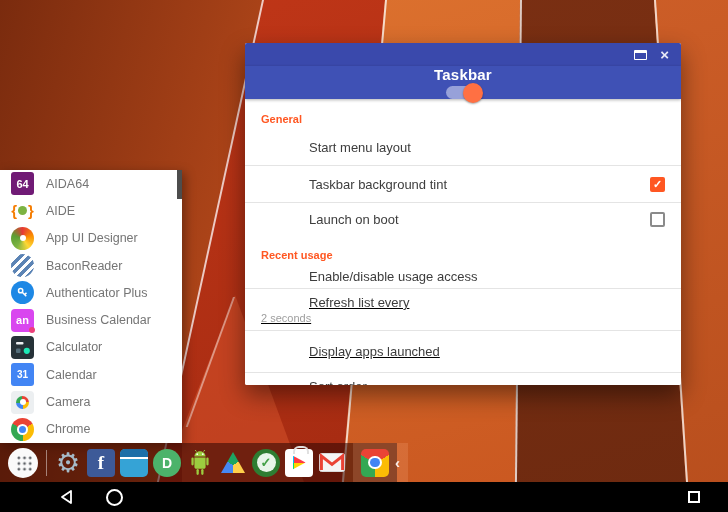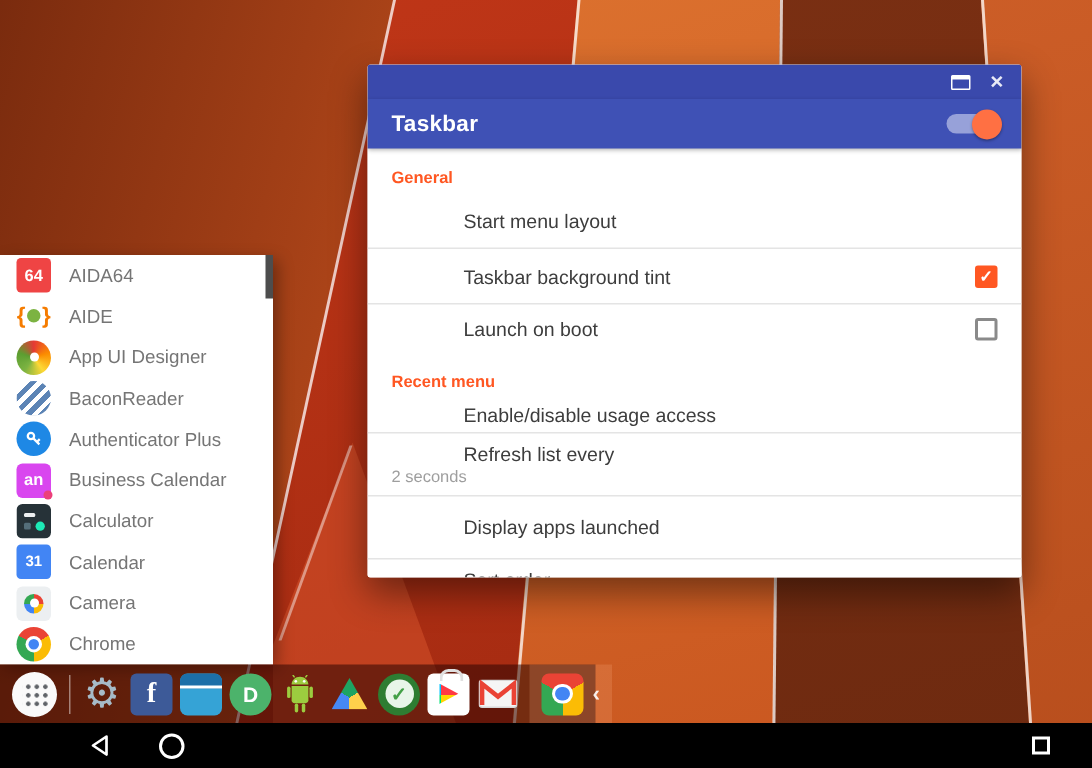--- a/index.html
+++ b/index.html
@@ -40,48 +40,48 @@
 
   
   .window{position:absolute;left:245px;top:43px;width:436px;height:342px;border-radius:2px;
           overflow:hidden;box-shadow:0 10px 24px rgba(0,0,0,.45);background:#fff;}
   .win-chrome{height:23px;background:#3A49AC;display:flex;align-items:center;
               justify-content:flex-end;gap:13px;padding-right:12px;}
   .restore-btn{width:13px;height:10px;border:1.5px solid #fff;border-top-width:3.5px;
                border-radius:1px;box-sizing:border-box;cursor:default;}
   .close-btn{color:#E8EAF6;font-size:15px;font-weight:bold;line-height:1;cursor:default;}
   .appbar{height:33px;background:#3F51B5;display:flex;align-items:center;
-          justify-content:space-between;padding:0 16px;box-shadow:0 1px 3px rgba(0,0,0,.3);position:relative;z-index:2;}
+          justify-content:space-between;padding:0 16px;box-shadow:0 1px 3px rgba(0,0,0,.3);position:relative;z-index:2;flex-direction:column;}
   .appbar-title{color:#fff;font-size:15px;font-weight:bold;letter-spacing:.2px;}
   .switch{width:34px;height:13px;border-radius:7px;background:#97A1D9;position:relative;}
   .switch .knob{position:absolute;right:-3px;top:-3.5px;width:20px;height:20px;border-radius:50%;
                 background:#FF7043;box-shadow:0 1px 2px rgba(0,0,0,.35);}
   .win-content{height:286px;overflow:hidden;background:#fff;}
   .sec-h{height:26px;display:flex;align-items:flex-end;padding:0 16px 4px;
          font-size:11px;font-weight:bold;color:#FF5722;}
   .sec-h2{height:25px;}
   .pref{padding:0 16px;display:flex;flex-direction:column;justify-content:center;}
   .pref .t{font-size:13px;color:#3d3d3d;margin-left:48px;}
   .pref .s{font-size:11px;color:#9E9E9E;margin-top:2.5px;}
   .row2{flex-direction:row;align-items:center;justify-content:space-between;}
-  .h36{height:36px;} .h33{height:33px;} .h23{height:23px;justify-content:center;} .h41{height:41px;} .h27{height:27px;}
+  .h36{height:36px;} .h33{height:33px;} .h23{height:23px;justify-content:center;} .h41{height:41px;text-decoration:underline;} .h27{height:27px;}
   .div{height:1px;background:#E4E4E4;}
   .cb{width:15px;height:15px;border:2px solid #8a8a8a;border-radius:2px;box-sizing:border-box;}
   .cb.on{border:none;background:#FF5722;color:#fff;font-size:11px;font-weight:bold;
          display:flex;align-items:center;justify-content:center;}
 
   
   .panel{position:absolute;left:0;top:170px;width:182px;height:273px;background:#fff;
          box-shadow:3px 3px 10px rgba(0,0,0,.35);}
   .panel-scroll{position:absolute;right:0;top:0;width:5px;height:29px;background:#4d4d4d;}
   .app-row{height:27.3px;display:flex;align-items:center;gap:12px;padding-left:11px;cursor:default;}
   .app-row .lbl{font-size:12.5px;color:#757575;}
   .ic{width:23px;height:23px;flex:none;display:flex;align-items:center;justify-content:center;
       border-radius:4px;box-sizing:border-box;position:relative;}
-  .ic-aida{background:#ef4444;border-radius:3px;color:#fff;font-size:11px;font-weight:bold;}
+  .ic-aida{background:#701a75;border-radius:3px;color:#fff;font-size:11px;font-weight:bold;}
   .ic-aide{background:transparent;color:#F57C00;font-weight:bold;font-size:15px;gap:1px;}
   .ic-aide .bot{width:9px;height:9px;border-radius:50%;background:#7CB342;}
   .ic-appui{border-radius:50%;background:conic-gradient(#E53935,#FB8C00,#FDD835,#7CB342,#5C9E31,#E53935);}
   .ic-appui::after{content:"";width:6px;height:6px;border-radius:50%;background:#fff;}
   .ic-auth{background:#1E88E5;border-radius:50%;}
   .ic-bacon{border-radius:50%;
      background:repeating-linear-gradient(135deg,rgba(255,255,255,0) 0 3.5px,#fff 3.5px 6.5px),#5C84B5;}
   .ic-bizcal{background:#d946ef;color:#fff;font-size:11px;font-weight:bold;}
   .ic-bizcal::after{content:"";position:absolute;right:-1px;bottom:-1px;width:6px;height:6px;
      border-radius:50%;background:#EC407A;}
@@ -250,21 +250,21 @@
         <span class="t">Taskbar background tint</span>
         <span class="cb on">✓</span>
       </div>
       <div class="div"></div>
 
       <div class="pref row2 h33">
         <span class="t">Launch on boot</span>
         <span class="cb"></span>
       </div>
 
-      <div class="sec-h sec-h2">Recent menu</div>
+      <div class="sec-h sec-h2">Recent usage</div>
 
       <div class="pref h23">
         <span class="t">Enable/disable usage access</span>
       </div>
       <div class="div"></div>
 
       <div class="pref h41">
         <span class="t">Refresh list every</span>
         <span class="s">2 seconds</span>
       </div>

